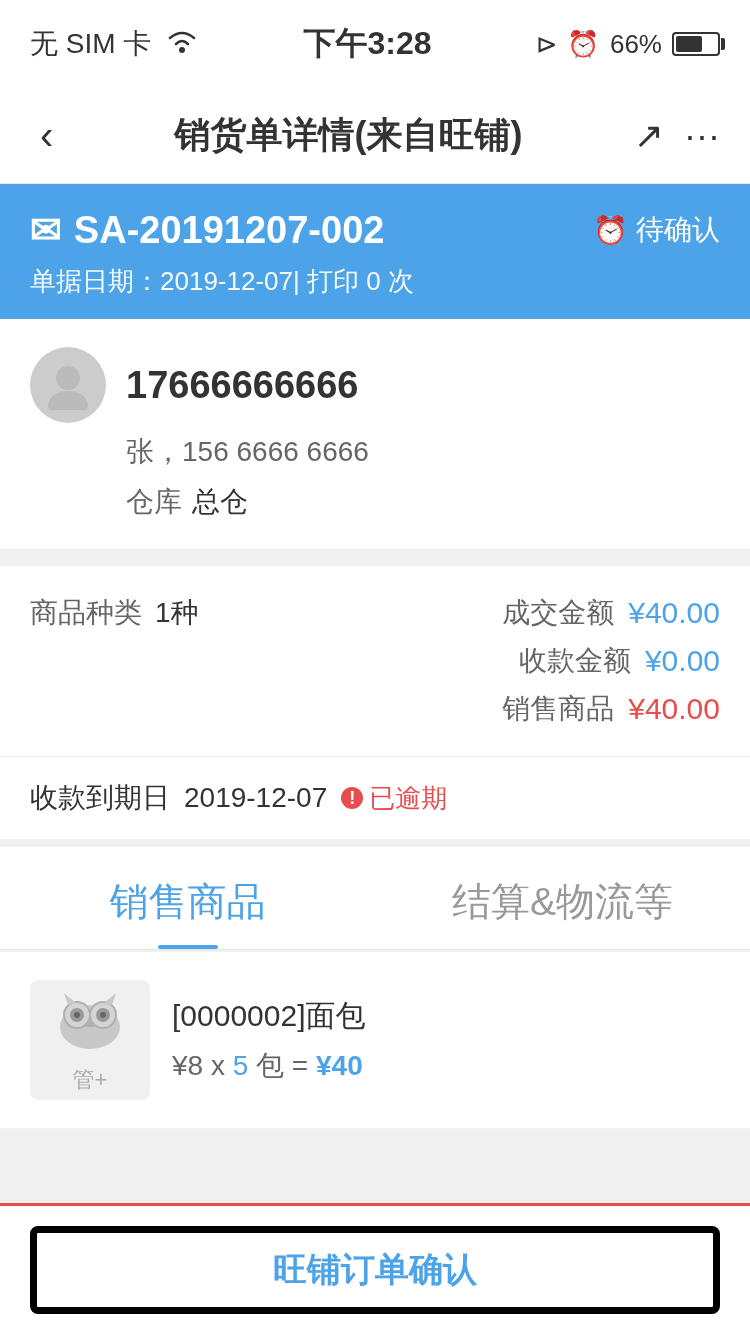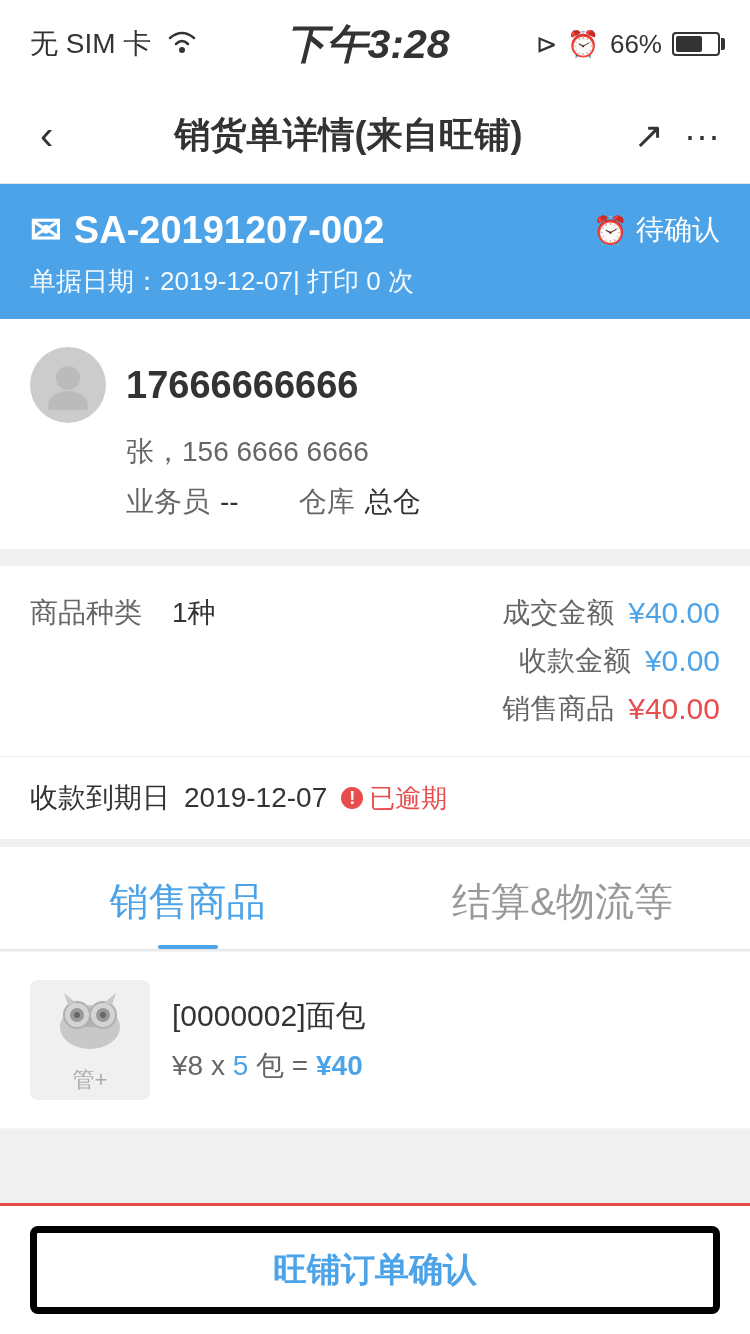--- a/index.html
+++ b/index.html
@@ -24,23 +24,22 @@
       padding: 0 30px;
       font-size: 28px;
       font-weight: 500;
     }
     .status-left {
       display: flex;
       align-items: center;
       gap: 14px;
     }
     .status-center {
-      font-size: 41px;
+      font-size: 32px;
       font-weight: 600;
-      font-style: italic;
     }
     .status-right {
       display: flex;
       align-items: center;
       gap: 10px;
       font-size: 26px;
     }
     .battery-icon {
       width: 48px;
       height: 24px;
@@ -196,21 +195,21 @@
     }
     .summary-left {
       flex: 1;
       display: flex;
       flex-direction: column;
       gap: 8px;
     }
     .summary-row {
       display: flex;
       align-items: center;
-      gap: 30px;
+      gap: 13px;
       font-size: 28px;
       color: #666;
     }
     .summary-row .label { color: #666; }
     .summary-row .value { color: #333; font-weight: 500; }
     .summary-right {
       display: flex;
       flex-direction: column;
       align-items: flex-end;
       gap: 10px;
@@ -437,24 +436,20 @@
       <svg width="50" height="50" viewBox="0 0 50 50">
         <circle cx="25" cy="18" r="12" fill="#bbb"></circle>
         <ellipse cx="25" cy="45" rx="20" ry="14" fill="#bbb"></ellipse>
       </svg>
     </div>
     <span class="customer-phone">17666666666</span>
   </div>
   <div class="customer-name">张，156 6666 6666</div>
   <div class="customer-meta">
     <div class="meta-item">
-      <span class="meta-label">业务员</span>
-      <span class="meta-value">--</span>
-    </div>
-    <div class="meta-item">
       <span class="meta-label">仓库</span>
       <span class="meta-value">总仓</span>
     </div>
   </div>
 </div>
 
 <div class="separator"></div>
 
 <div class="summary-card">
   <div class="summary-left">

